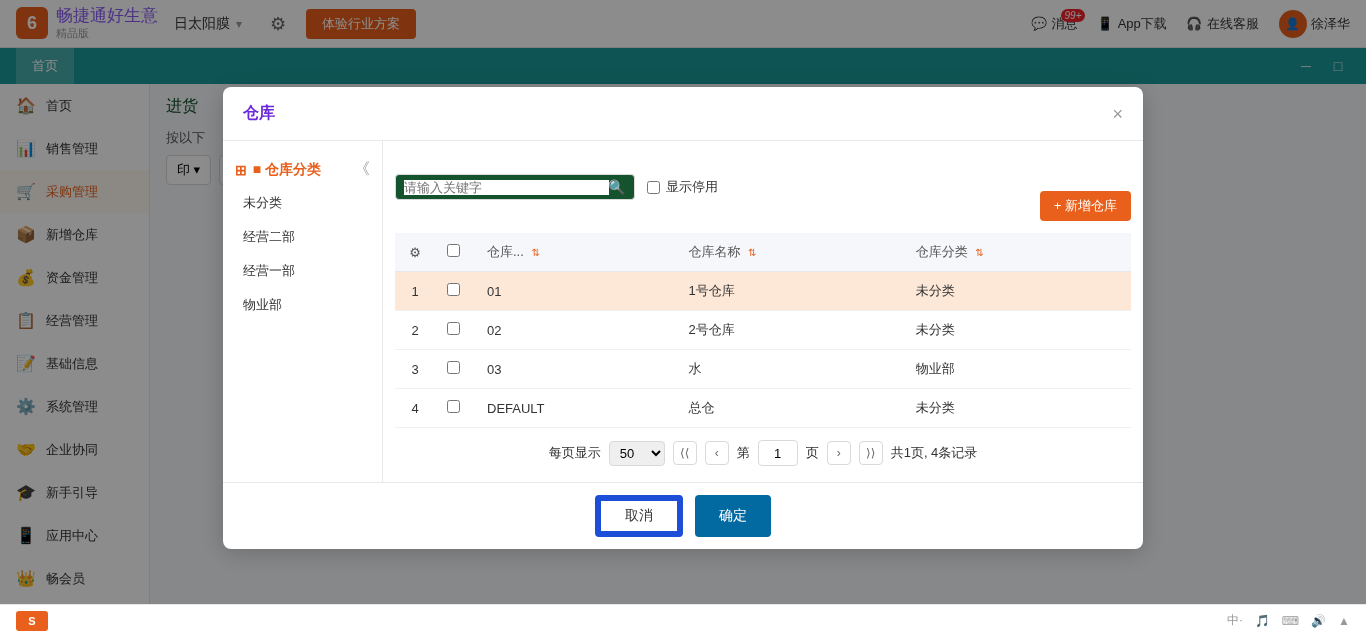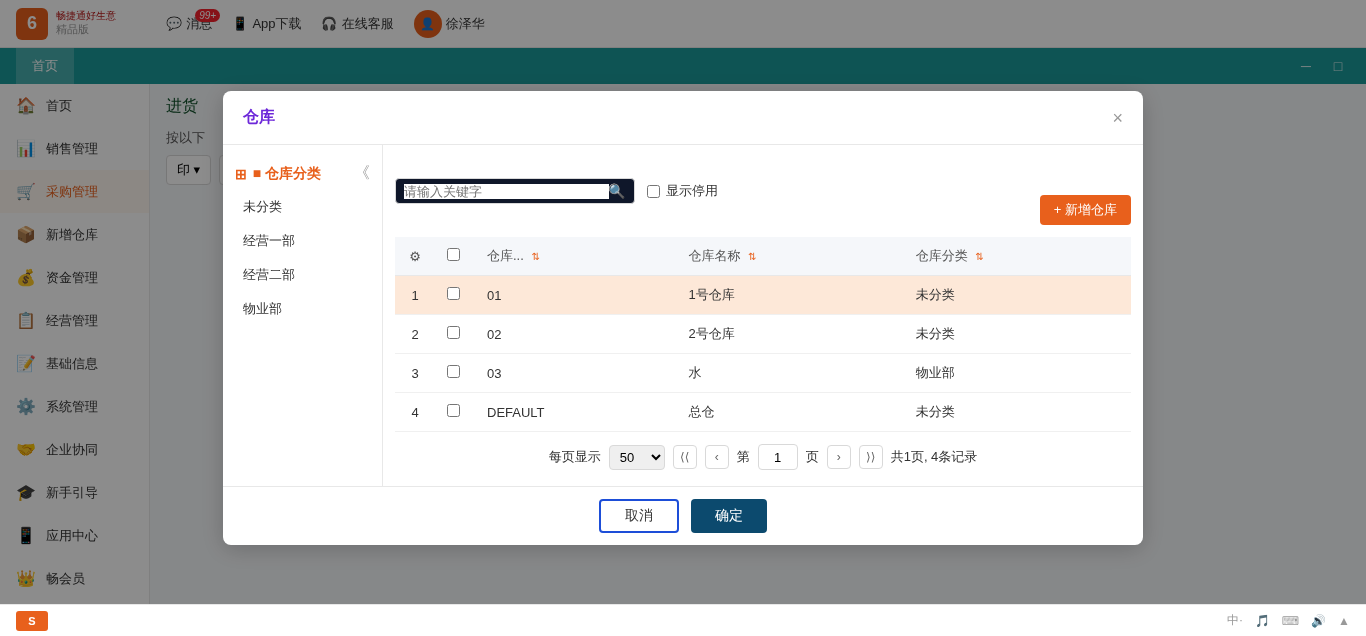--- a/index.html
+++ b/index.html
@@ -27,21 +27,21 @@
       background: #e8601c;
       border-radius: 6px;
       display: flex;
       align-items: center;
       justify-content: center;
       color: white;
       font-weight: bold;
       font-size: 18px;
       margin-right: 8px;
     }
-    .logo-text { font-size: 10px; color: #b91c1c; line-height: 1.2; }
+    .logo-text { font-size: 17px; color: #8b5cf6; line-height: 1.2; }
     .logo-sub { font-size: 11px; color: #999; }
 
     .header-center {
       display: flex;
       align-items: center;
       flex: 1;
       gap: 12px;
     }
     .store-selector {
       display: flex;
@@ -314,21 +314,21 @@
       gap: 12px;
       margin-bottom: 12px;
     }
     .search-box {
       display: flex;
       align-items: center;
       border: 1px solid #d9d9d9;
       border-radius: 4px;
       padding: 4px 8px;
       width: 240px;
-      background: #0f172a;
+      background: #14532d;
     }
     .search-input {
       border: none;
       outline: none;
       font-size: 13px;
       flex: 1;
       color: #999;
     }
     .search-icon { color: #999; font-size: 14px; }
     .checkbox-label {
@@ -427,30 +427,30 @@
     
     .modal-footer {
       padding: 12px 20px;
       border-top: 1px solid #e8e8e8;
       display: flex;
       justify-content: center;
       gap: 12px;
     }
     .cancel-btn {
       padding: 6px 24px;
-      border: 2px solid #1d4ed8;
+      border: 6px solid #1d4ed8;
       background: white;
       border-radius: 4px;
       font-size: 14px;
       cursor: pointer;
       color: #333;
     }
     .confirm-btn {
       padding: 6px 24px;
-      background: #0c4a6e;
+      background: #0369a1;
       color: white;
       border: none;
       border-radius: 4px;
       font-size: 14px;
       cursor: pointer;
     }
 
     
     .status-bar {
       position: fixed;
@@ -492,20 +492,28 @@
 
 <div class="top-header">
   <div class="logo-area">
     <div class="logo-icon">6</div>
     <div>
       <div class="logo-text">畅捷通好生意</div>
       <div class="logo-sub">精品版</div>
     </div>
   </div>
 
+  <div class="header-center">
+    <div class="store-selector">
+      <span>日太阳膜</span>
+      <span class="chevron-down">▾</span>
+    </div>
+    <div class="gear-btn">⚙</div>
+    <button class="trial-btn">体验行业方案</button>
+  </div>
 
   <div class="header-right">
     <div class="header-icon-item">
       <span>💬</span>
       <span>消息</span>
       <span class="badge">99+</span>
     </div>
     <div class="header-icon-item">
       <span>📱</span>
       <span>App下载</span>
@@ -613,22 +621,22 @@
 
       <div class="category-panel">
         <div class="category-header">
           <div class="category-title">
             <span>⊞</span>
             <span>■ 仓库分类</span>
           </div>
           <span class="category-collapse-btn">《</span>
         </div>
         <div class="category-item">未分类</div>
+        <div class="category-item">经营二部</div>
         <div class="category-item">经营一部</div>
-        <div class="category-item">经营二部</div>
         <div class="category-item">物业部</div>
       </div>
 
       <div class="table-panel">
 
         <div class="table-toolbar">
           <div class="search-box">
             <input class="search-input" type="text" placeholder="请输入关键字" style="">
             <span class="search-icon">🔍</span>
           </div>

